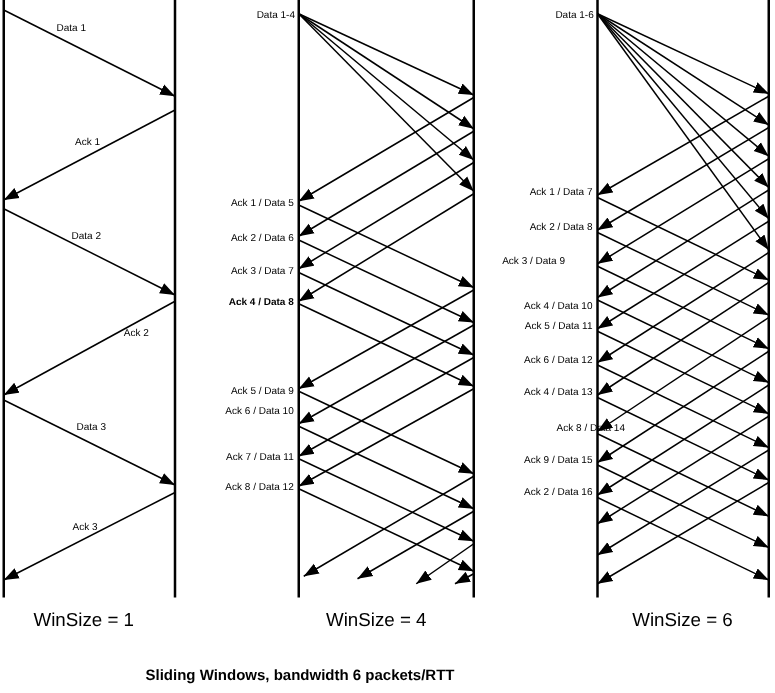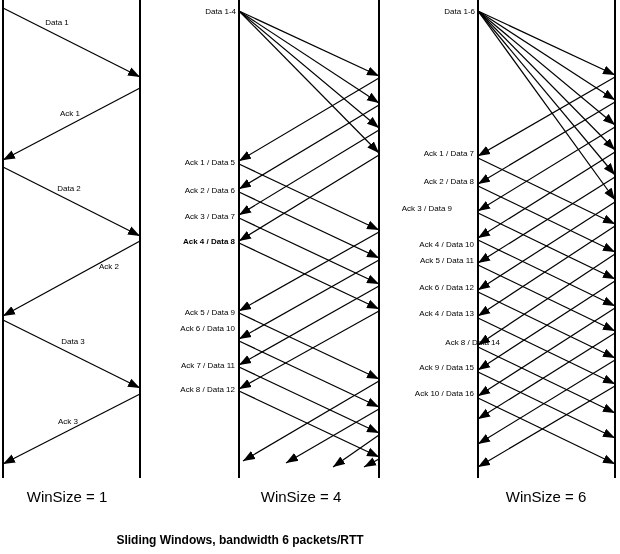--- a/index.html
+++ b/index.html
@@ -120,15 +120,15 @@
     <div class="lbl r" style="left: 475px; top: 7px;">Data 1-6</div>
     <div class="lbl r" style="left: 474px; top: 149px;">Ack 1 / Data 7</div>
     <div class="lbl r" style="left: 474px; top: 177px;">Ack 2 / Data 8</div>
     <div class="lbl r" style="left: 452px; top: 204px;">Ack 3 / Data 9</div>
     <div class="lbl r" style="left: 474px; top: 240px;">Ack 4 / Data 10</div>
     <div class="lbl r" style="left: 474px; top: 256px;">Ack 5 / Data 11</div>
     <div class="lbl r" style="left: 474px; top: 283px;">Ack 6 / Data 12</div>
     <div class="lbl r" style="left: 474px; top: 309px;">Ack 4 / Data 13</div>
     <div class="lbl r" style="left: 474px; top: 338px; margin-left: 26px;">Ack 8 / Data 14</div>
     <div class="lbl r" style="left: 474px; top: 363px;">Ack 9 / Data 15</div>
-    <div class="lbl r" style="left: 474px; top: 389px;">Ack 10 / Data 16</div>
+    <div class="lbl r" style="left: 474px; top: 389px;">Ack 2 / Data 16</div>
     <div class="caption" style="left: 546px; top: 491px;">WinSize = 6</div>
   </div>
 
 </body></html>

